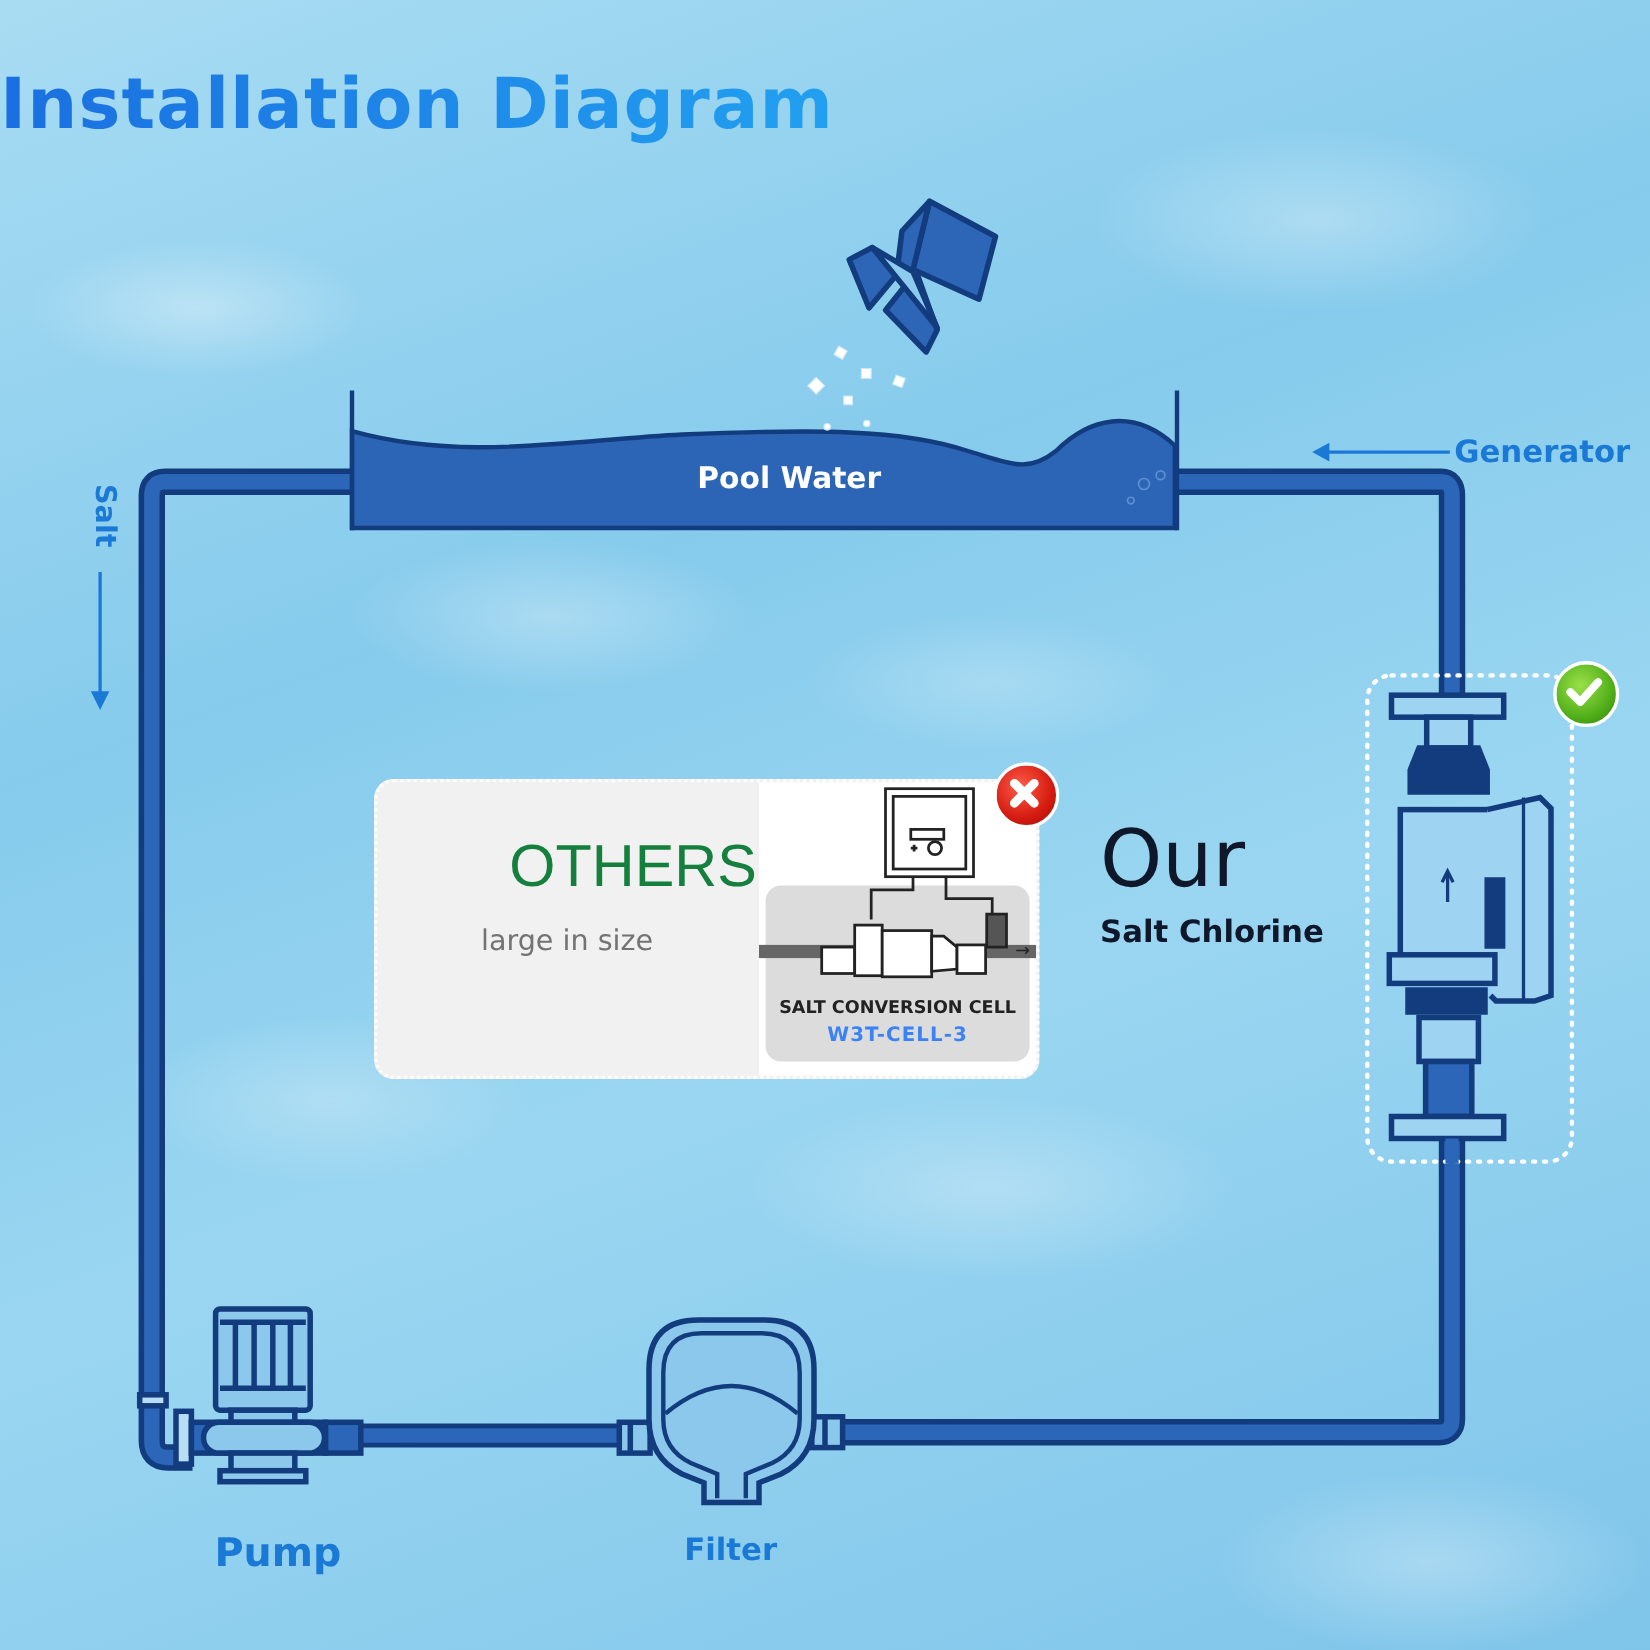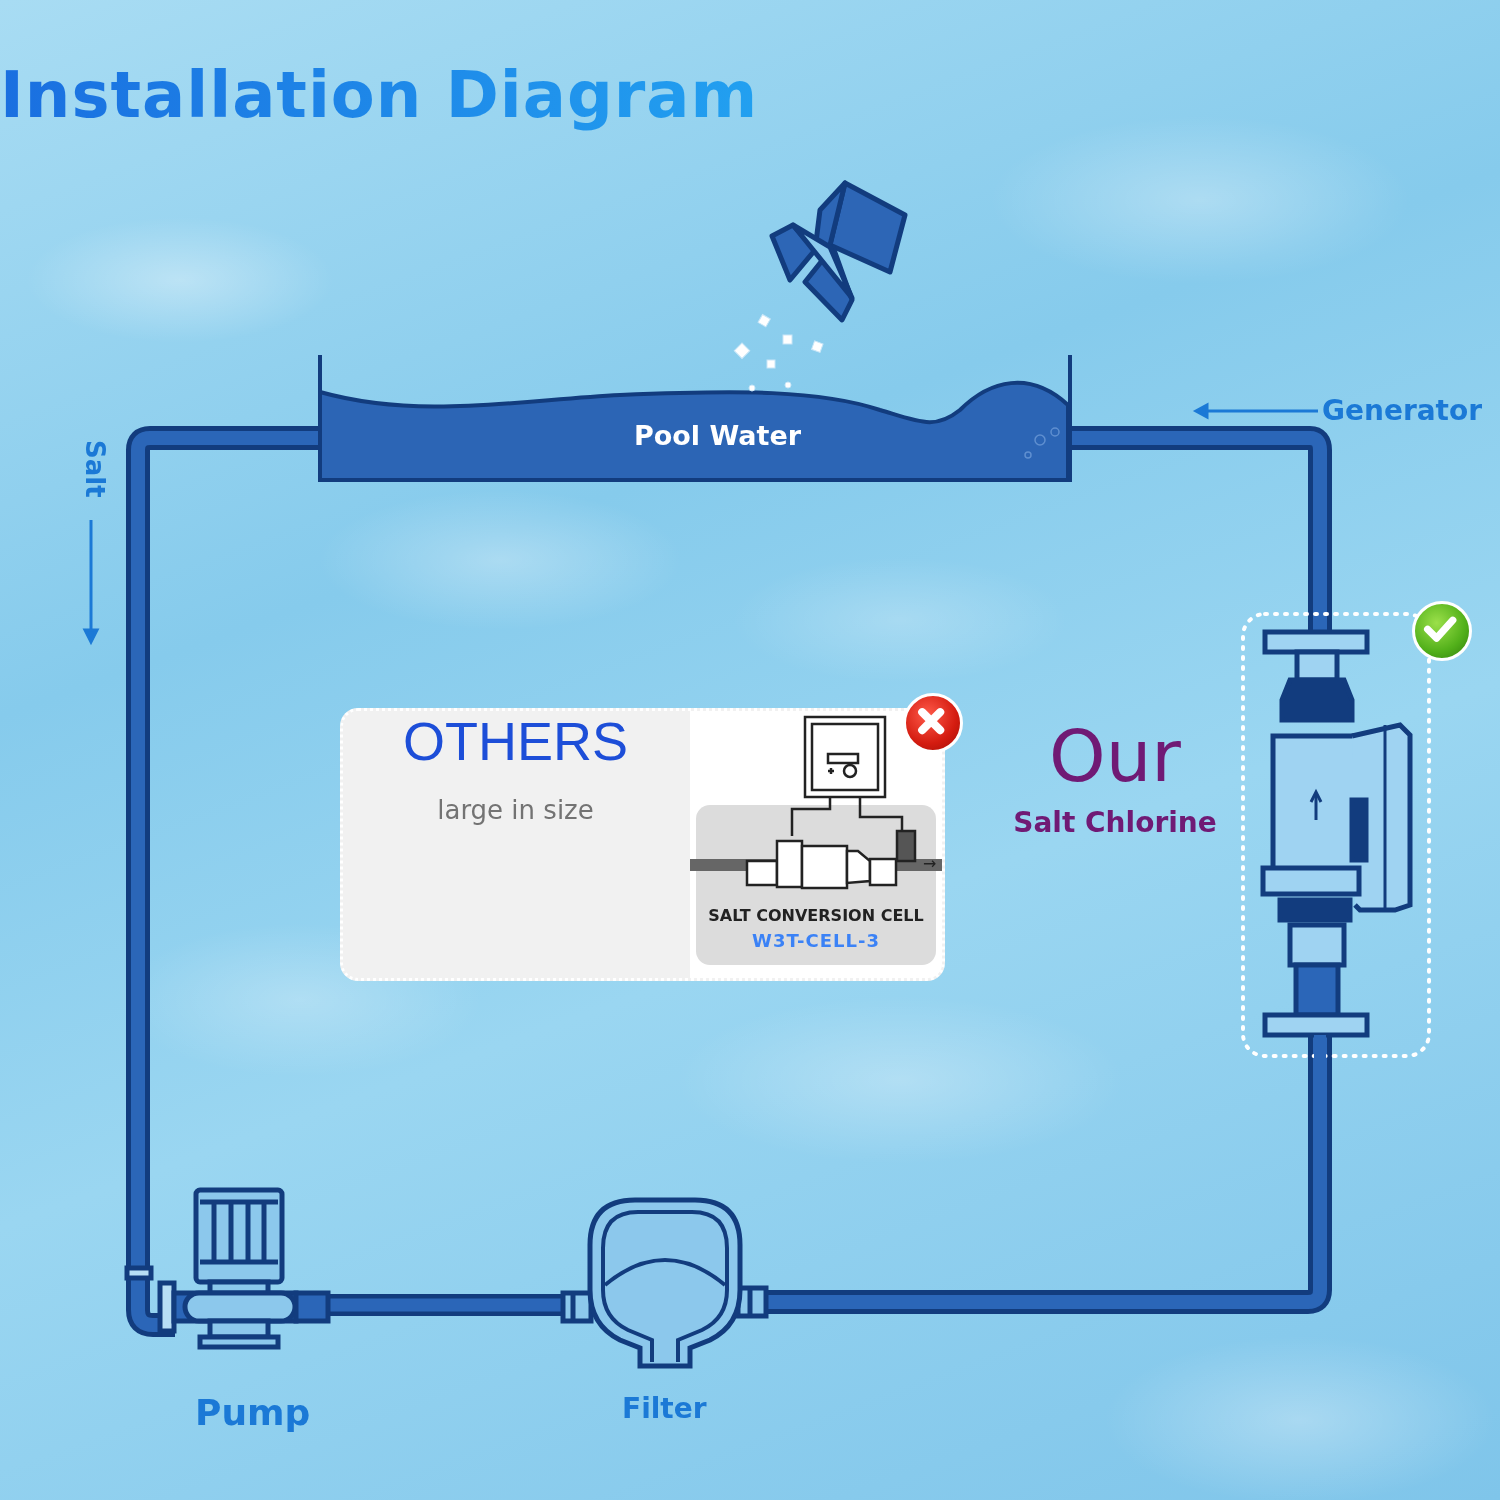--- a/index.html
+++ b/index.html
@@ -22,27 +22,27 @@
     color:#1e7fe0; letter-spacing:1px; }
   .title span { background: linear-gradient(90deg,#1a6fe0,#22a0f0); -webkit-background-clip:text; background-clip:text; color:transparent; }
   svg.diagram { position:absolute; left:0; top:0; }
   .lbl { position:absolute; font-weight:bold; color:#1b79d6; }
   .pool-label { position:absolute; left:320px; width:795px; top:420px; text-align:center;
     color:#fff; font-weight:bold; font-size:27px; }
   .chlorine { left:1322px; top:394px; font-size:28px; }
   .salt { left:70px; top:440px; font-size:26px; transform-origin:left top; transform: translate(40px,0) rotate(90deg); }
   .pump-lbl { left:195px; top:1392px; font-size:36px; }
   .filter-lbl { left:622px; top:1392px; font-size:28px; }
-  .our { position:absolute; left:1000px; width:230px; top:712px; text-align:center; color:#701a75; }
+  .our { position:absolute; left:1000px; width:230px; top:736px; color:#0f172a; }
   .our .big { font-size:72px; font-weight:normal; line-height:88px; }
   .our .sub { font-size:28px; font-weight:bold; line-height:46px; }
   .others { position:absolute; left:340px; top:708px; width:605px; height:273px;
     background:#f1f1f1; border:3px dotted #fff; border-radius:18px; box-sizing:border-box; }
   .others .left { position:absolute; left:0; top:0; width:345px; height:100%; text-align:center; }
-  .others .head { font-family:"Liberation Sans", sans-serif; font-size:54px; color:#1d4ed8; line-height:60px; }
+  .others .head { font-family:"Liberation Sans", sans-serif; font-size:54px; color:#15803d; margin-top:46px; line-height:60px;text-align:right; }
   .others .desc { font-size:26px; color:#737373; line-height:34px; margin-top:22px; font-family:"DejaVu Sans", sans-serif; }
   .others .right { position:absolute; left:347px; top:0; width:252px; height:267px; background:#fff; border-radius:0 14px 14px 0; }
   .cellcard { position:absolute; left:6px; top:94px; width:240px; height:160px; background:#dcdcdc; border-radius:14px; }
   .cell-title { position:absolute; left:0; width:100%; top:195px; text-align:center; font-weight:bold; font-size:16px; color:#222; }
   .cell-model { position:absolute; left:0; width:100%; top:219px; text-align:center; font-weight:bold; font-size:18px; color:#3b82f6; letter-spacing:1px; }
   .badge { position:absolute; width:60px; height:60px; border-radius:50%; }
   .badge.x { left:903px; top:693px; background: radial-gradient(circle at 40% 35%, #ff5a4a, #d41c10 60%, #a10d06); border:3px solid #fff; box-sizing:border-box; }
   .badge.ok { left:1412px; top:601px; background: radial-gradient(circle at 40% 35%, #9be04a, #52b01a 60%, #2f7e0b); border:3px solid #fff; box-sizing:border-box; }
   .badge svg { position:absolute; inset:0; }
 </style>

